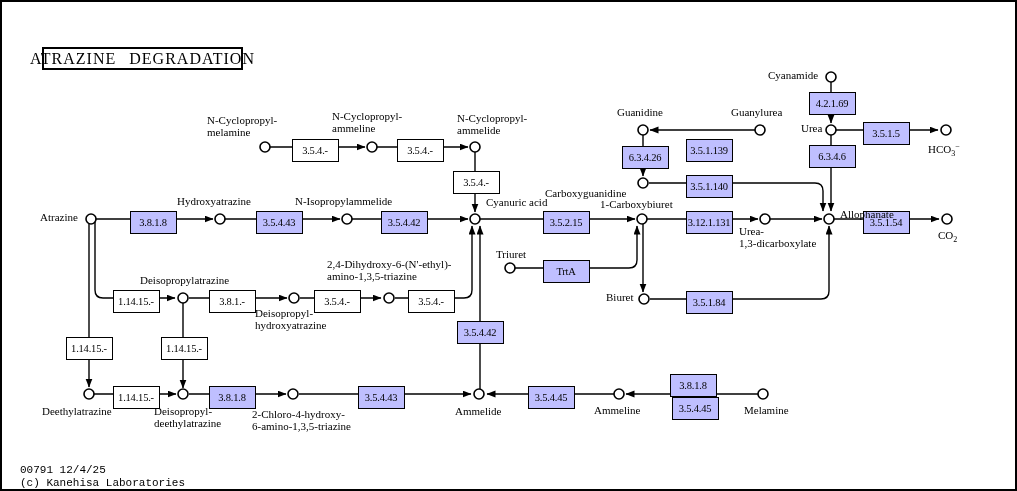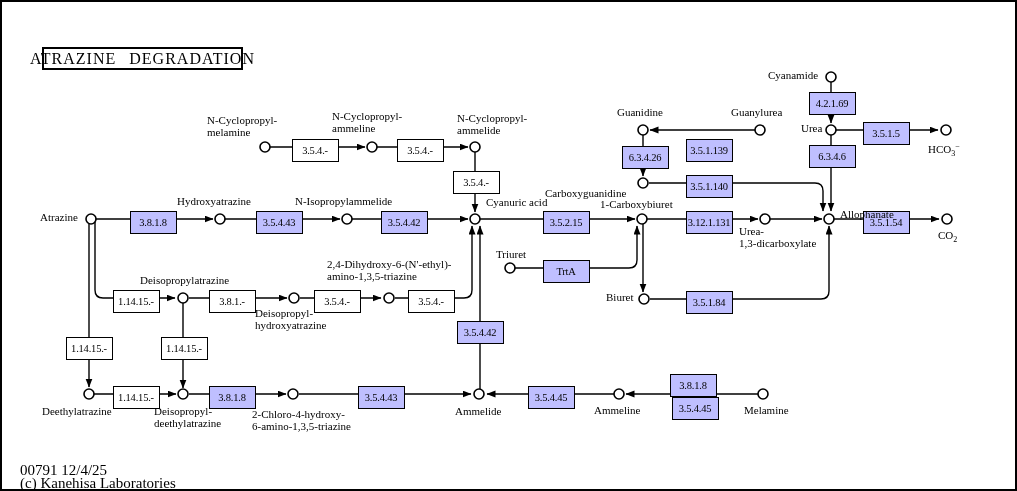--- a/index.html
+++ b/index.html
@@ -31,21 +31,21 @@
   }
   .clabel .sub{font-size:8px;vertical-align:-3px;}
   .clabel .sup{font-size:8px;vertical-align:4px;}
   #title-box{
     position:absolute;left:40px;top:45px;width:201px;height:23px;
     border:2px solid #000;box-sizing:border-box;z-index:3;
     display:flex;align-items:center;justify-content:center;
     font-size:16px;letter-spacing:1px;word-spacing:8px;
     background:#fff;white-space:nowrap;
   }
-  #footer{position:absolute;left:18px;top:462px;z-index:3;font-size:15px;line-height:12.5px;}
+  #footer{position:absolute;left:18px;top:462px;z-index:3;font-size:11px;line-height:12.5px;font-family:Liberation Mono, monospace;}
 </style>
 </head>
 <body>
 
 <div id="canvas">
   <svg id="edge-layer" width="1017" height="491" viewBox="0 0 1017 491">
     <defs>
       <marker id="arrow" markerWidth="10" markerHeight="8" refX="8.5" refY="3.5" orient="auto" markerUnits="userSpaceOnUse">
         <path d="M0,0 L9,3.5 L0,7 Z"></path>
       </marker>

